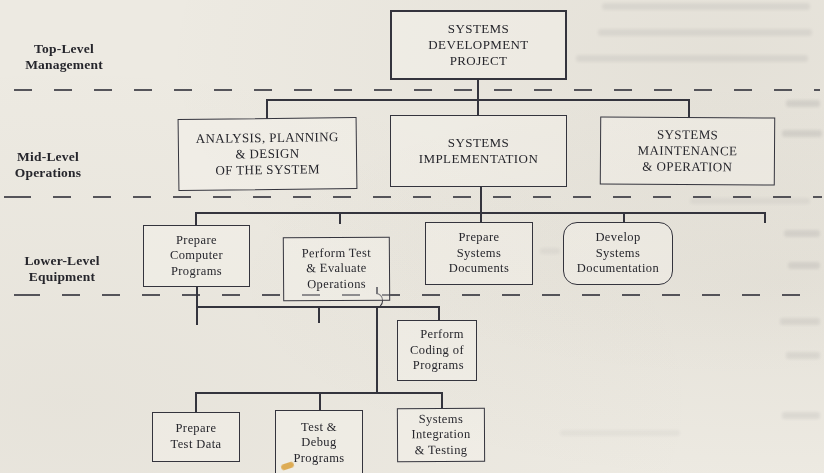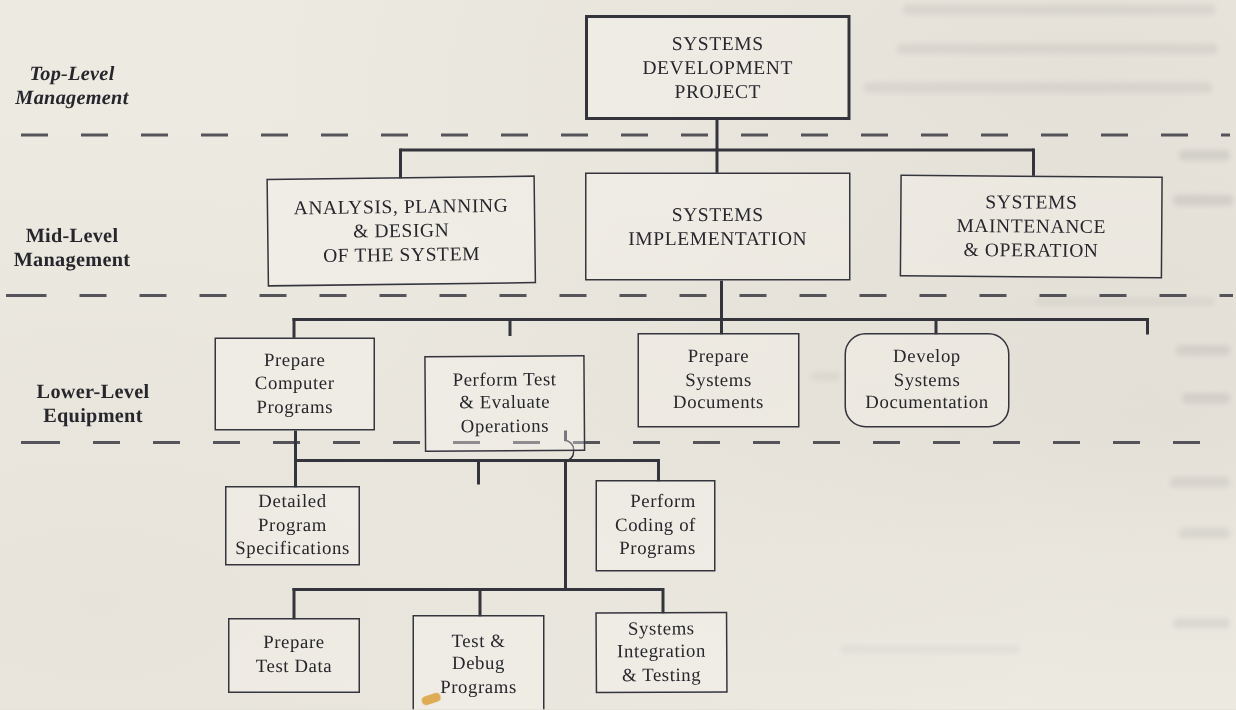--- a/index.html
+++ b/index.html
@@ -37,21 +37,21 @@
   #n-logic-diagrams{left:275px; top:322px; width:88px; height:53px;}
   #n-perform-coding{left:397px; top:320px; width:80px; height:61px;text-align:right;}
   #n-prepare-test-data{left:152px; top:412px; width:88px; height:50px;}
   #n-test-debug{left:275px; top:410px; width:88px; height:66px;}
   #n-systems-integration{left:397px; top:408px; width:88px; height:54px; transform:rotate(-0.3deg);}
   
   .lvl{
     position:absolute; font-weight:bold; font-size:13.5px; line-height:1.18;
     text-align:center; white-space:pre-line; color:var(--ink); letter-spacing:.2px;
   }
-  #lvl-top{left:0; top:41px; width:96px;font-style:italic;}
+  #lvl-top{left:16px; top:41px; width:96px;}
   #lvl-mid{left:0; top:149px; width:96px;}
   #lvl-lower{left:12px; top:253px; width:100px;}
   
   .ln{position:absolute; background:var(--line);}
   .v{width:1.6px;} .h{height:1.6px;}
   
   .hop{
     position:absolute; left:376px; top:293px; width:7px; height:15px;
     border:1.6px solid var(--line); border-left:none; box-sizing:border-box;
     border-radius:0 9px 9px 0; background:transparent;
@@ -79,21 +79,21 @@
 
 <div id="canvas">
 
   <div class="dash" id="dash-1"></div>
   <div class="dash" id="dash-2"></div>
   <div class="dash" id="dash-3"></div>
 
   <div class="lvl" id="lvl-top">Top-Level
 Management</div>
   <div class="lvl" id="lvl-mid">Mid-Level
-Management</div>
+Operations</div>
   <div class="lvl" id="lvl-lower">Lower-Level
 Equipment</div>
 
   <div class="ln v" style="left:477px; top:80px;  height:20px;"></div>
   <div class="ln h" style="left:267px; top:99px;  width:422px;"></div>
   <div class="ln v" style="left:266px; top:99px;  height:20px;"></div>
   <div class="ln v" style="left:477px; top:99px;  height:17px;"></div>
   <div class="ln v" style="left:688px; top:99px;  height:19px;"></div>
 
   <div class="ln v" style="left:480px; top:187px; height:26px;"></div>
@@ -134,23 +134,20 @@
 Programs</div>
   <div class="node lv-small" id="n-perform-test">Perform Test
 &amp; Evaluate
 Operations</div>
   <div class="node lv-small" id="n-prepare-documents">Prepare
 Systems
 Documents</div>
   <div class="node lv-small" id="n-develop-documentation">Develop
 Systems
 Documentation</div>
-  <div class="node lv-small" id="n-detailed-specs">Detailed
-Program
-Specifications</div>
   <div class="node lv-small" id="n-perform-coding">Perform
 Coding of
 Programs</div>
   <div class="node lv-small" id="n-prepare-test-data">Prepare
 Test Data</div>
   <div class="node lv-small" id="n-test-debug">Test &amp;
 Debug
 Programs</div>
   <div class="node lv-small" id="n-systems-integration">Systems
 Integration

